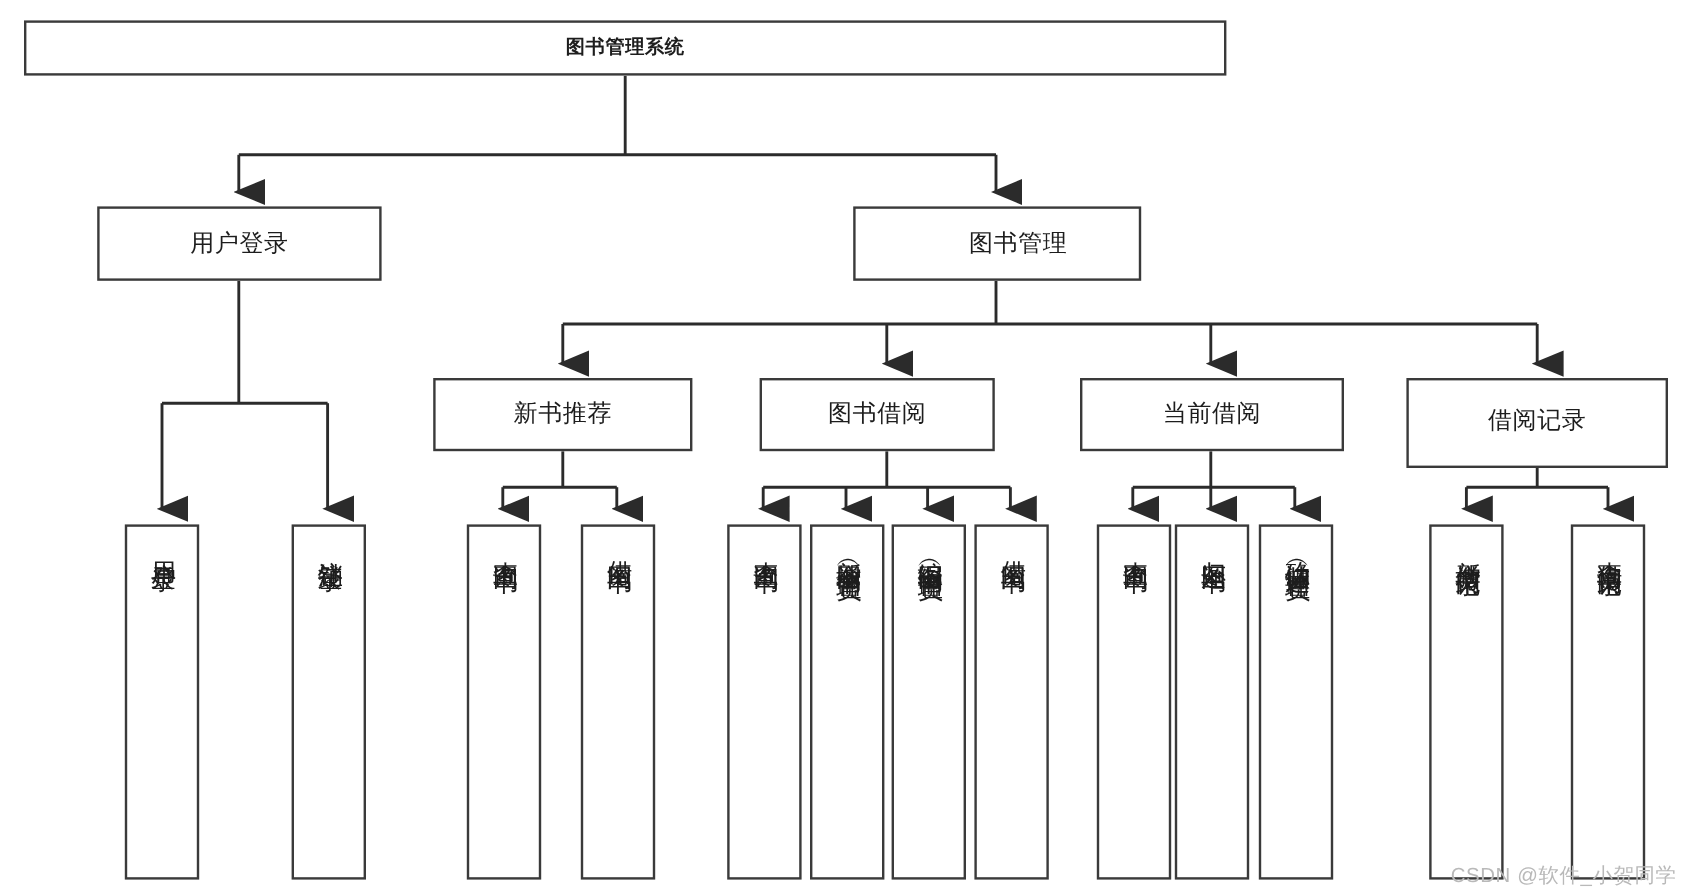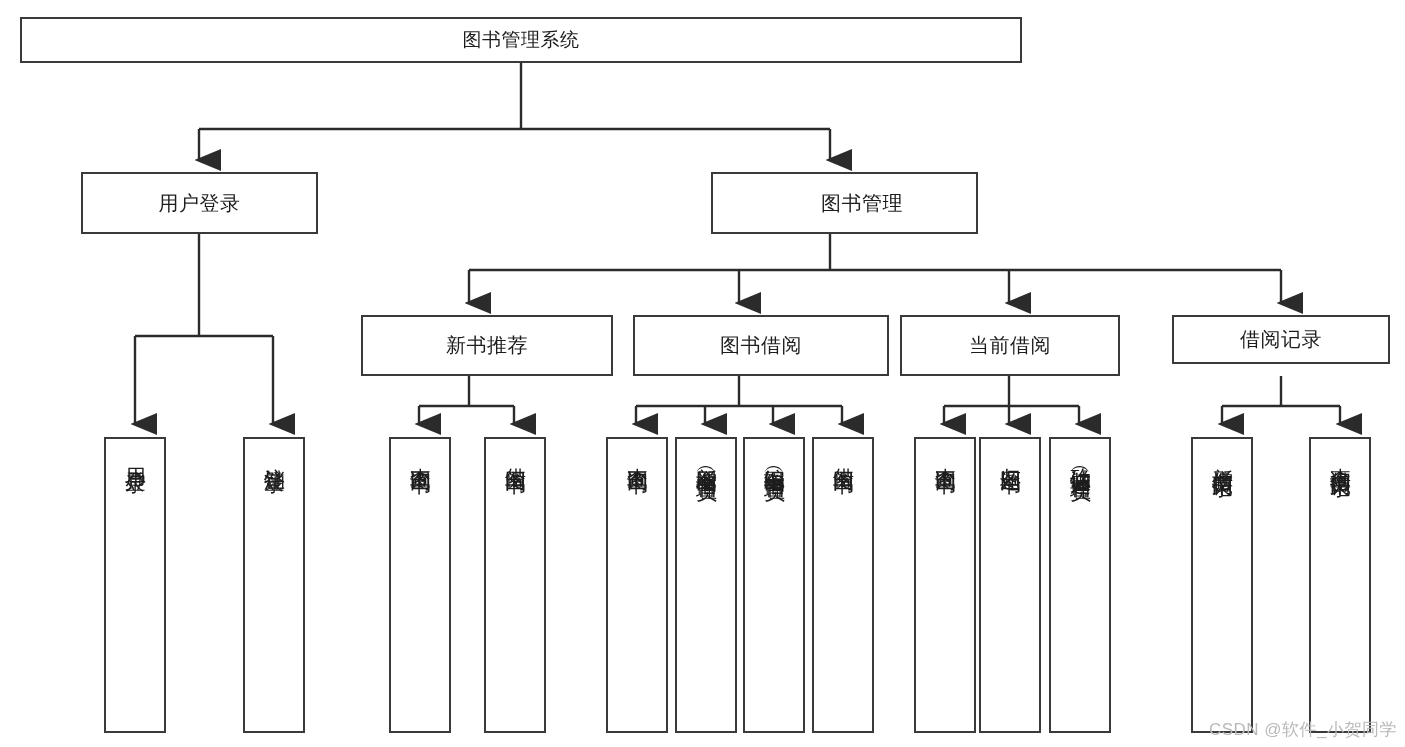--- a/index.html
+++ b/index.html
@@ -37,21 +37,21 @@
     text-align: center;
     z-index: 2;
   }
   .node .label {
     font-size: 20px;
     line-height: 1.25;
     letter-spacing: 0.5px;
     color: #1d1d1d;
     white-space: nowrap;
   }
-  .node.root .label { font-size: 19px; }
+  .node.root .label { font-size: 16px; font-weight: bold; }
   .leaf {
     align-items: flex-start;
     justify-content: center;
     padding-top: 12px;
   }
   .leaf .label {
     writing-mode: vertical-rl;
     text-orientation: upright;
     font-size: 21px;
     line-height: 1.18;
@@ -126,34 +126,34 @@
     </g>
   </svg>
 
   <div class="node root" style="left:20px; top:17px; width:1002px; height:46px;">
     <span class="label">图书管理系统</span>
   </div>
 
   <div class="node" style="left:81px; top:172px; width:237px; height:62px;">
     <span class="label">用户登录</span>
   </div>
-  <div class="node" style="left:711px; top:172px; width:267px; height:62px;padding-left:35px;">
+  <div class="node" style="left:711px; top:172px; width:240px; height:62px;padding-left:35px;">
     <span class="label">图书管理</span>
   </div>
 
-  <div class="node" style="left:361px; top:315px; width:252px; height:61px;">
+  <div class="node" style="left:361px; top:315px; width:216px; height:61px;">
     <span class="label">新书推荐</span>
   </div>
-  <div class="node" style="left:633px; top:315px; width:256px; height:61px;">
+  <div class="node" style="left:633px; top:315px; width:196px; height:61px;">
     <span class="label">图书借阅</span>
   </div>
   <div class="node" style="left:900px; top:315px; width:220px; height:61px;">
     <span class="label">当前借阅</span>
   </div>
-  <div class="node" style="left:1172px; top:315px; width:218px; height:49px;">
+  <div class="node" style="left:1172px; top:315px; width:218px; height:75px;font-family:Liberation Mono, monospace;">
     <span class="label">借阅记录</span>
   </div>
 
   <div class="node leaf" style="left:104px; top:437px; width:62px; height:296px;">
     <span class="label">用户登录</span>
   </div>
   <div class="node leaf" style="left:243px; top:437px; width:62px; height:296px;">
     <span class="label">注销登录</span>
   </div>
 

